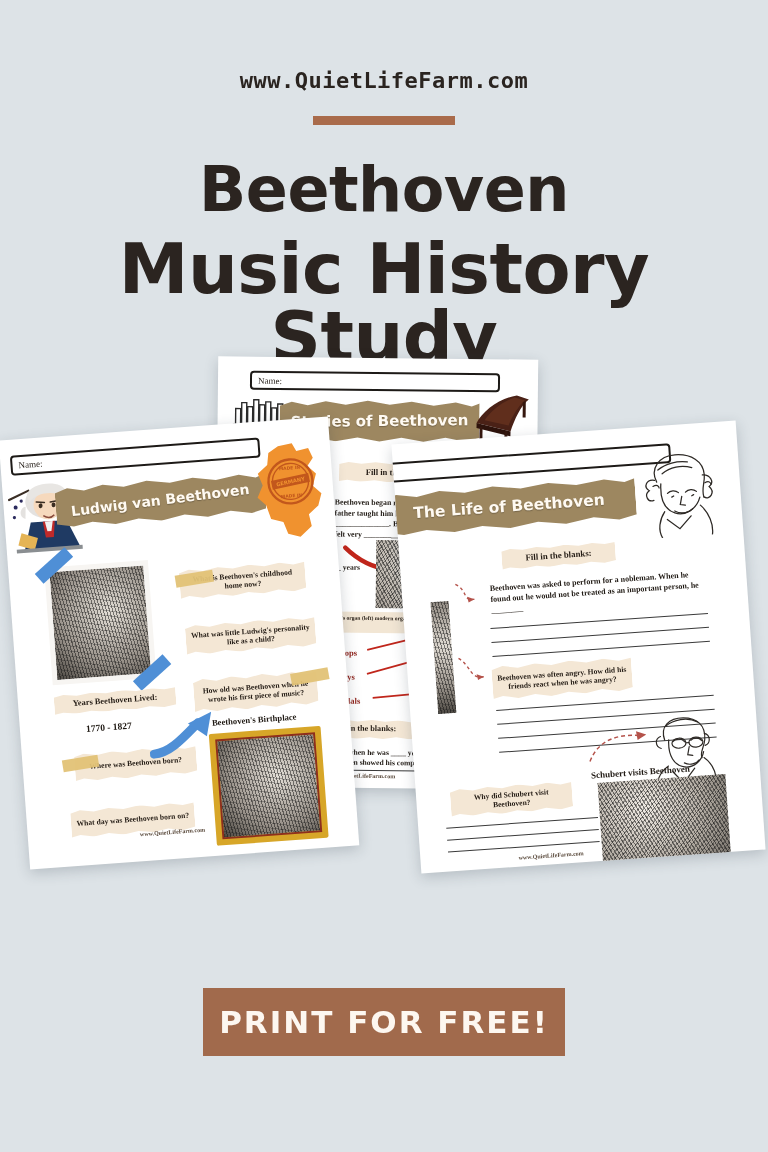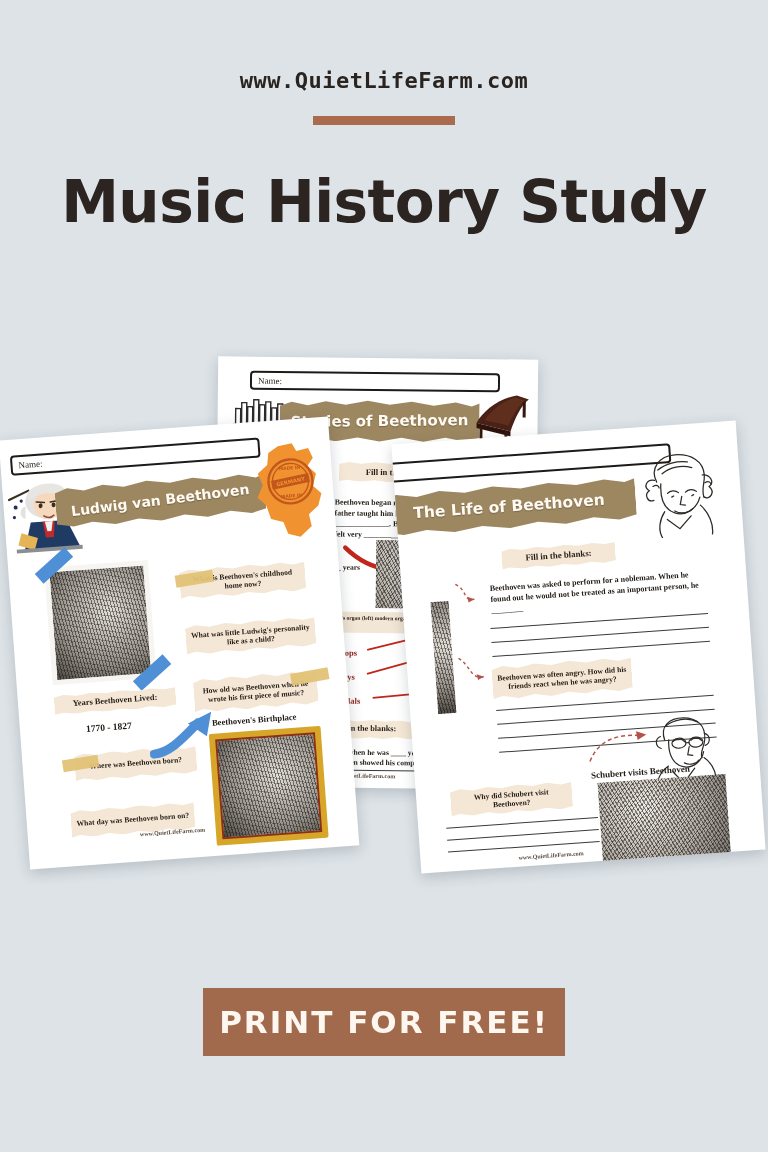--- a/index.html
+++ b/index.html
@@ -28,21 +28,21 @@
   }
   .main-title {
     position: absolute; top: 160px; left: 0; width: 768px;
     text-align: center;
     color: #2b2420;
     font-family: "DejaVu Sans", sans-serif;
     font-weight: bold;
     line-height: 0.98;
   }
   .title-line1 { font-size: 62px; letter-spacing: -0.5px; display:block; }
-  .title-line2 { font-size: 58px; letter-spacing: -0.5px; display:block; margin-top: 14px;}
+  .title-line2 { font-size: 70px; letter-spacing: -0.5px; display:block; margin-top: 14px;}
 
   
   .print-btn {
     position: absolute; left: 50%; top: 988px; transform: translateX(-50%);
     width: 362px; height: 68px;
     background: #a16a4c;
     display: flex; align-items: center; justify-content: center;
     color: #fdf7f0;
     font-family: "DejaVu Sans", sans-serif;
     font-weight: bold;
@@ -191,20 +191,21 @@
   }
   .tiny-head { position: absolute; }
 </style>
 </head>
 <body>
 
 <div class="site-url">www.QuietLifeFarm.com</div>
 <div class="url-rule"></div>
 
 <h1 class="main-title">
+  <span class="title-line1">Beethoven</span>
   <span class="title-line2">Music History Study</span>
 </h1>
 
 <div class="sheets">
 
   <div class="sheet" id="sheet-mid">
 
     <div class="name-box" style="left:32px; top:14px; width:250px; height:19px;">
       <span>Name:</span>
     </div>

